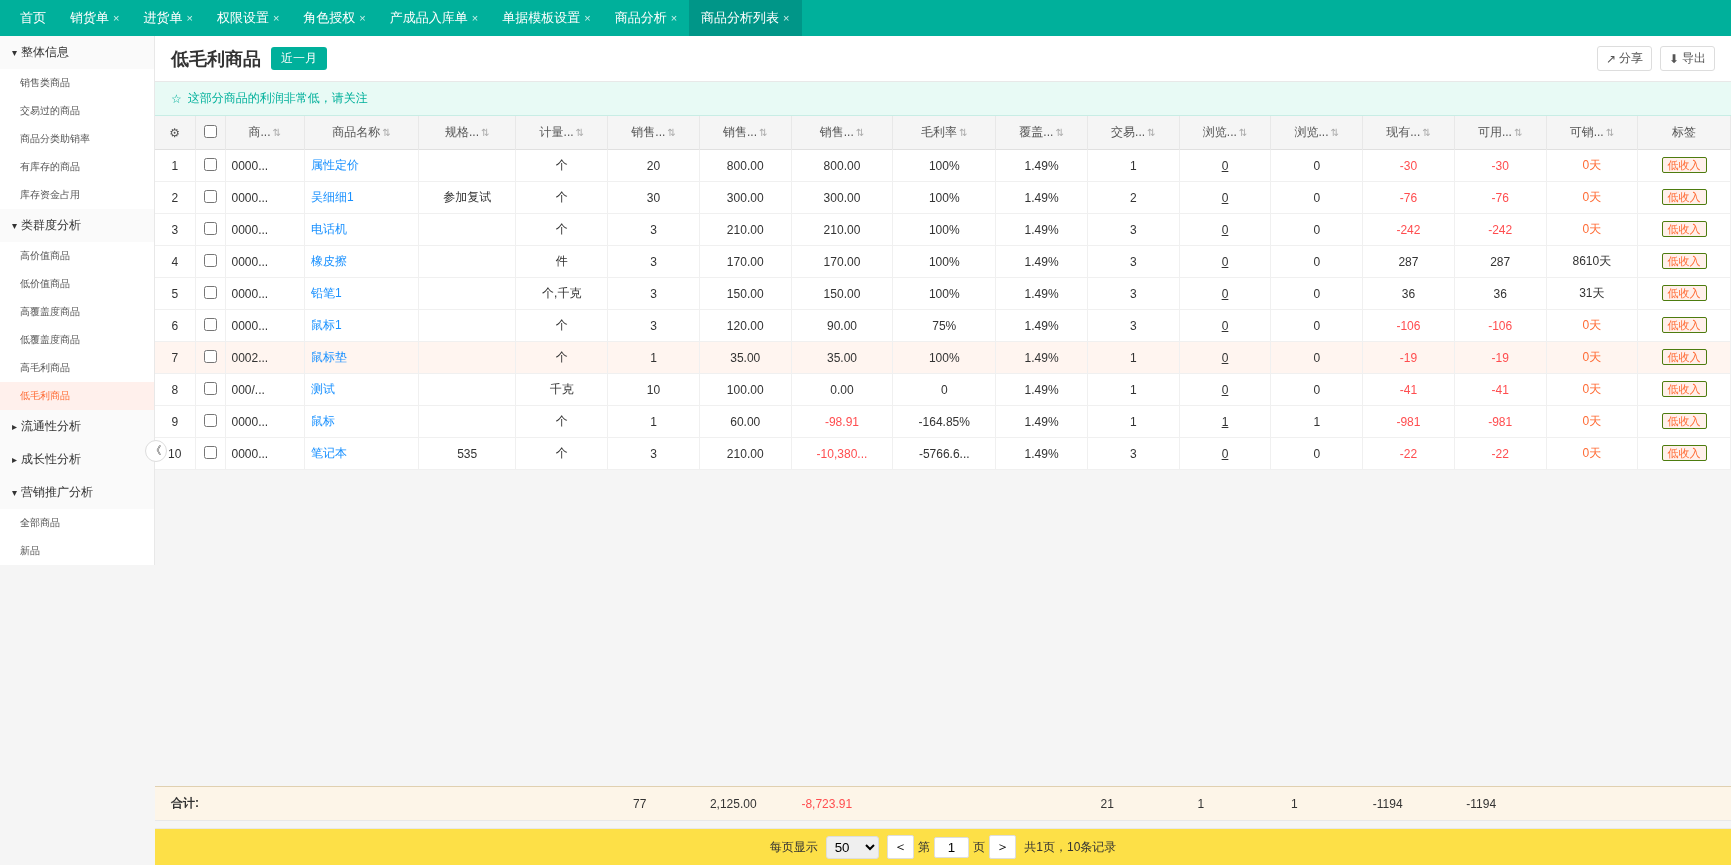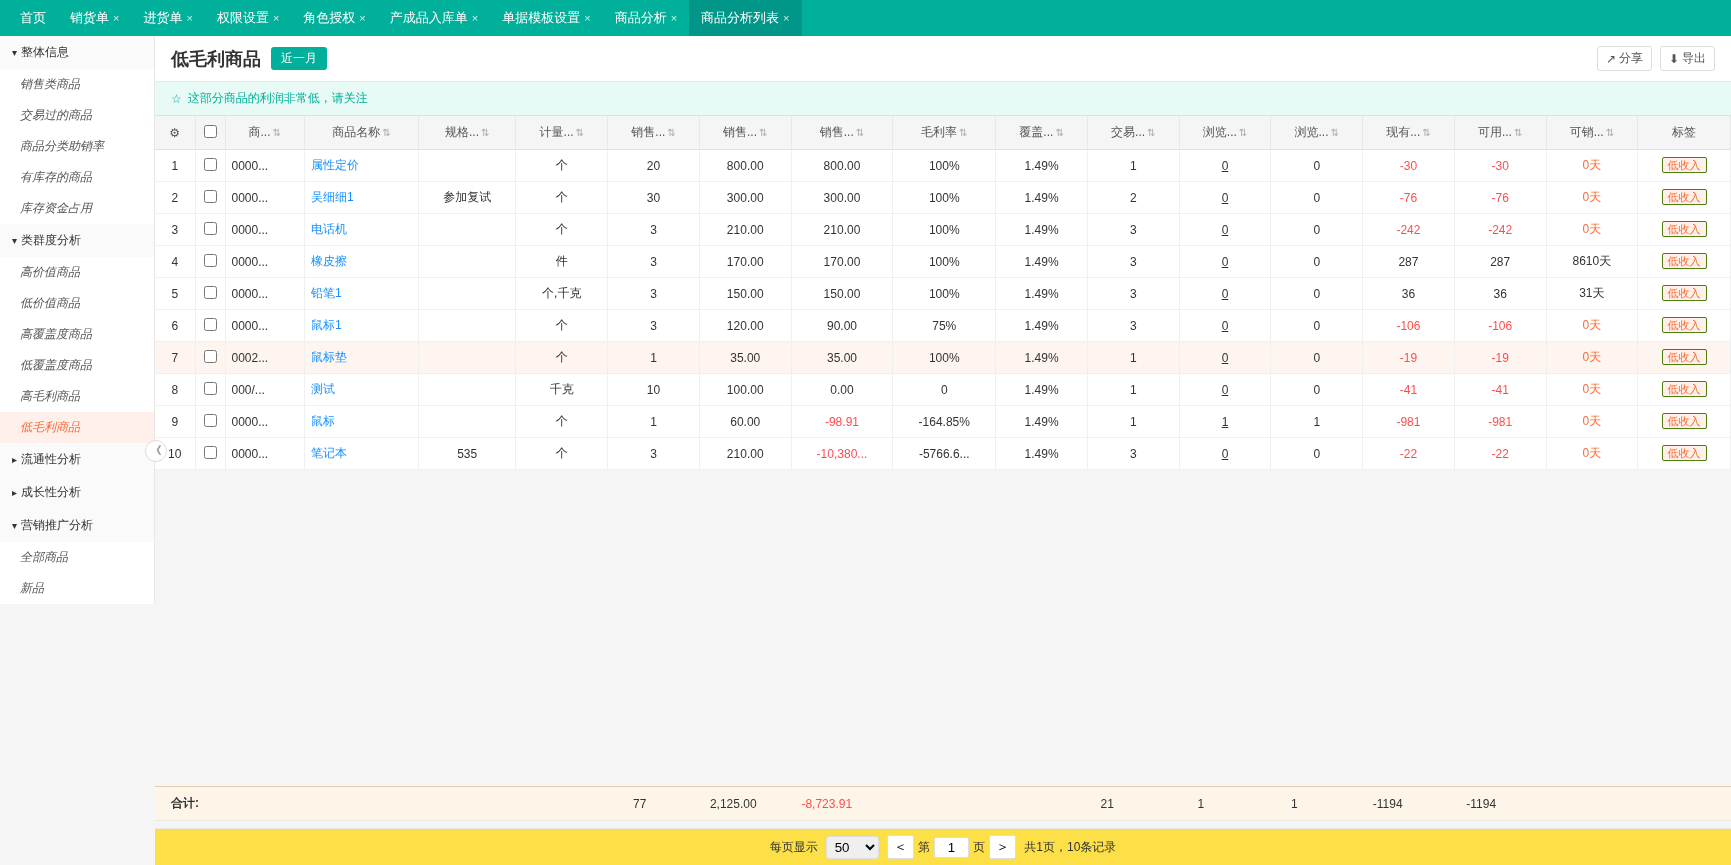--- a/index.html
+++ b/index.html
@@ -48,22 +48,21 @@
       font-size: 12px;
       color: #333;
       cursor: pointer;
       background: #fafafa;
     }
     .sidebar-group-header .arrow { margin-right: 4px; font-size: 10px; }
     .sidebar-item {
       padding: 7px 12px 7px 20px;
       cursor: pointer;
       color: #555;
-      font-size: 12px;
-      font-style: italic;
+      font-size: 10px;
     }
     .sidebar-item.active { background: #fff0ec; color: #ff6b35; }
 
     
     .content {
       flex: 1;
       display: flex;
       flex-direction: column;
       overflow: hidden;
       background: #f5f5f5;

